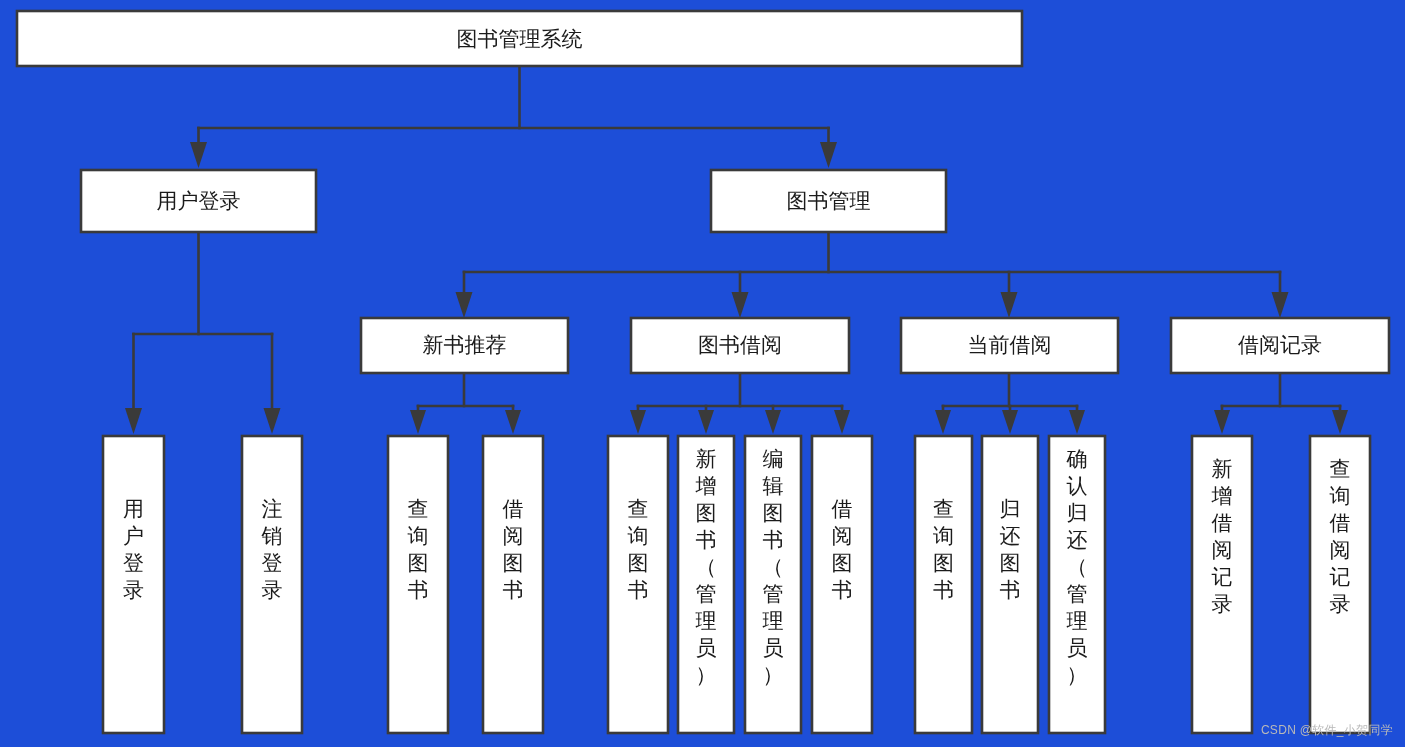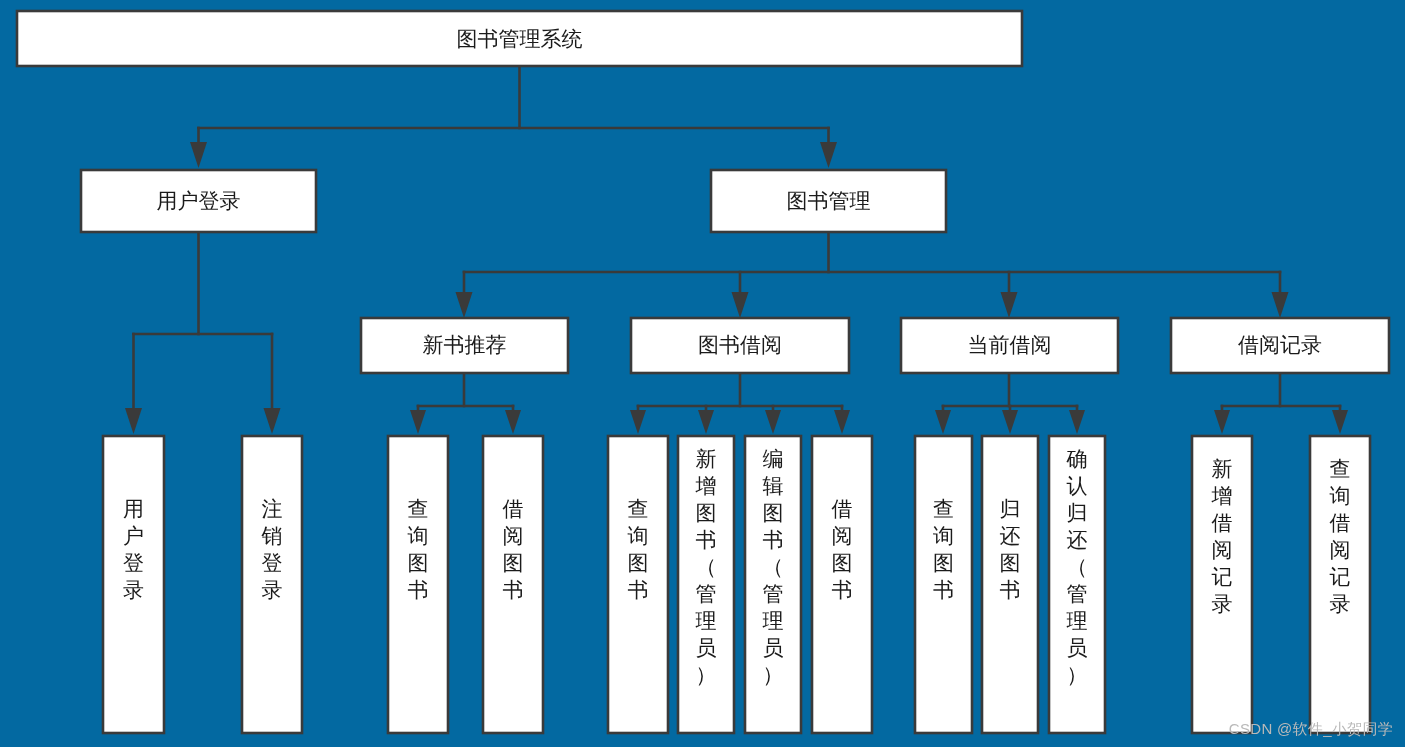--- a/index.html
+++ b/index.html
@@ -10,21 +10,21 @@
   body {
     width: 1405px;
     height: 747px;
     font-family: "Liberation Sans", "DejaVu Sans", sans-serif;
     overflow: hidden;
   }
   #diagram-root {
     position: relative;
     width: 1405px;
     height: 747px;
-    background: #0369a1;
+    background: #1d4ed8;
   }
   svg#diagram-svg {
     position: absolute;
     top: 0;
     left: 0;
     width: 1405px;
     height: 747px;
   }
   .node-box {
     fill: #ffffff;
@@ -52,21 +52,21 @@
     font-family: "Liberation Sans", "DejaVu Sans", sans-serif;
     font-size: 21px;
     fill: #1b1b1b;
     text-anchor: middle;
   }
   .watermark {
     position: absolute;
     right: 12px;
     bottom: 8px;
     font-family: "Liberation Sans", "DejaVu Sans", sans-serif;
-    font-size: 15px;
+    font-size: 12px;
     color: #b9b9b9;
     white-space: nowrap;
     letter-spacing: 0.3px;
   }
 </style>
 </head>
 <body>
 
 <div id="diagram-root">
 

